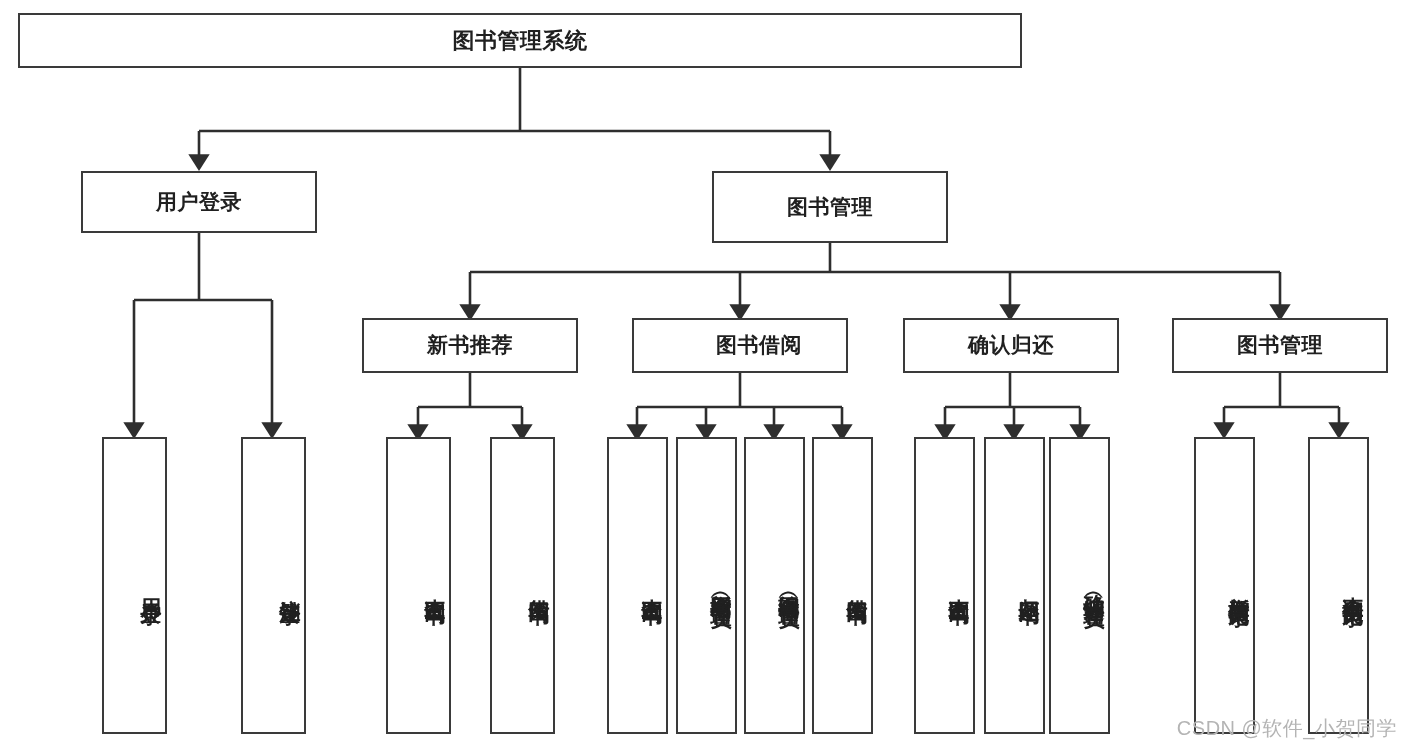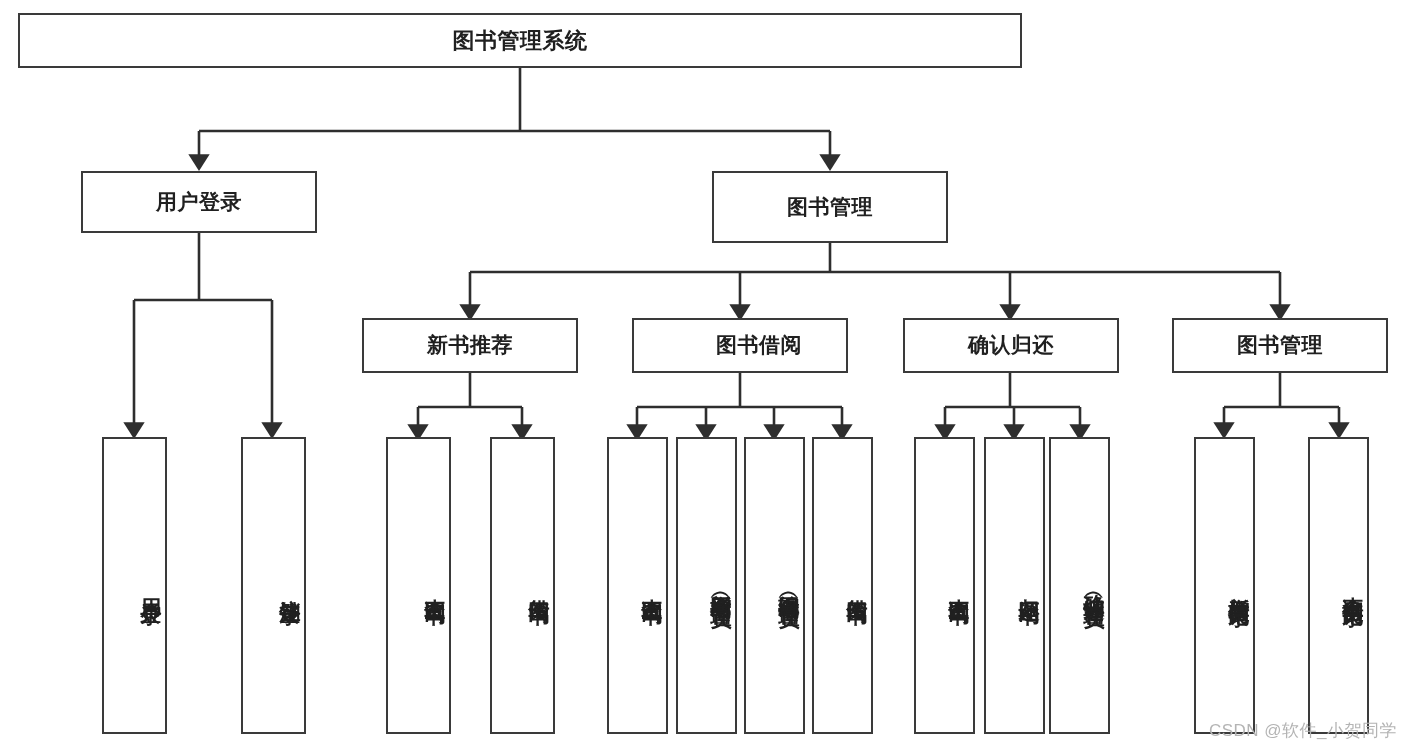--- a/index.html
+++ b/index.html
@@ -61,21 +61,21 @@
   }
   .node-label {
     display: block;
     white-space: pre-line;
     font-weight: bold;
   }
   #watermark {
     position: absolute;
     right: 8px;
     bottom: 5px;
-    font-size: 17px;
+    font-size: 20px;
     color: #b4b4b4;
     letter-spacing: 0.5px;
     z-index: 5;
     white-space: nowrap;
   }
 </style>
 </head>
 <body>
 
 <div id="diagram-root">

